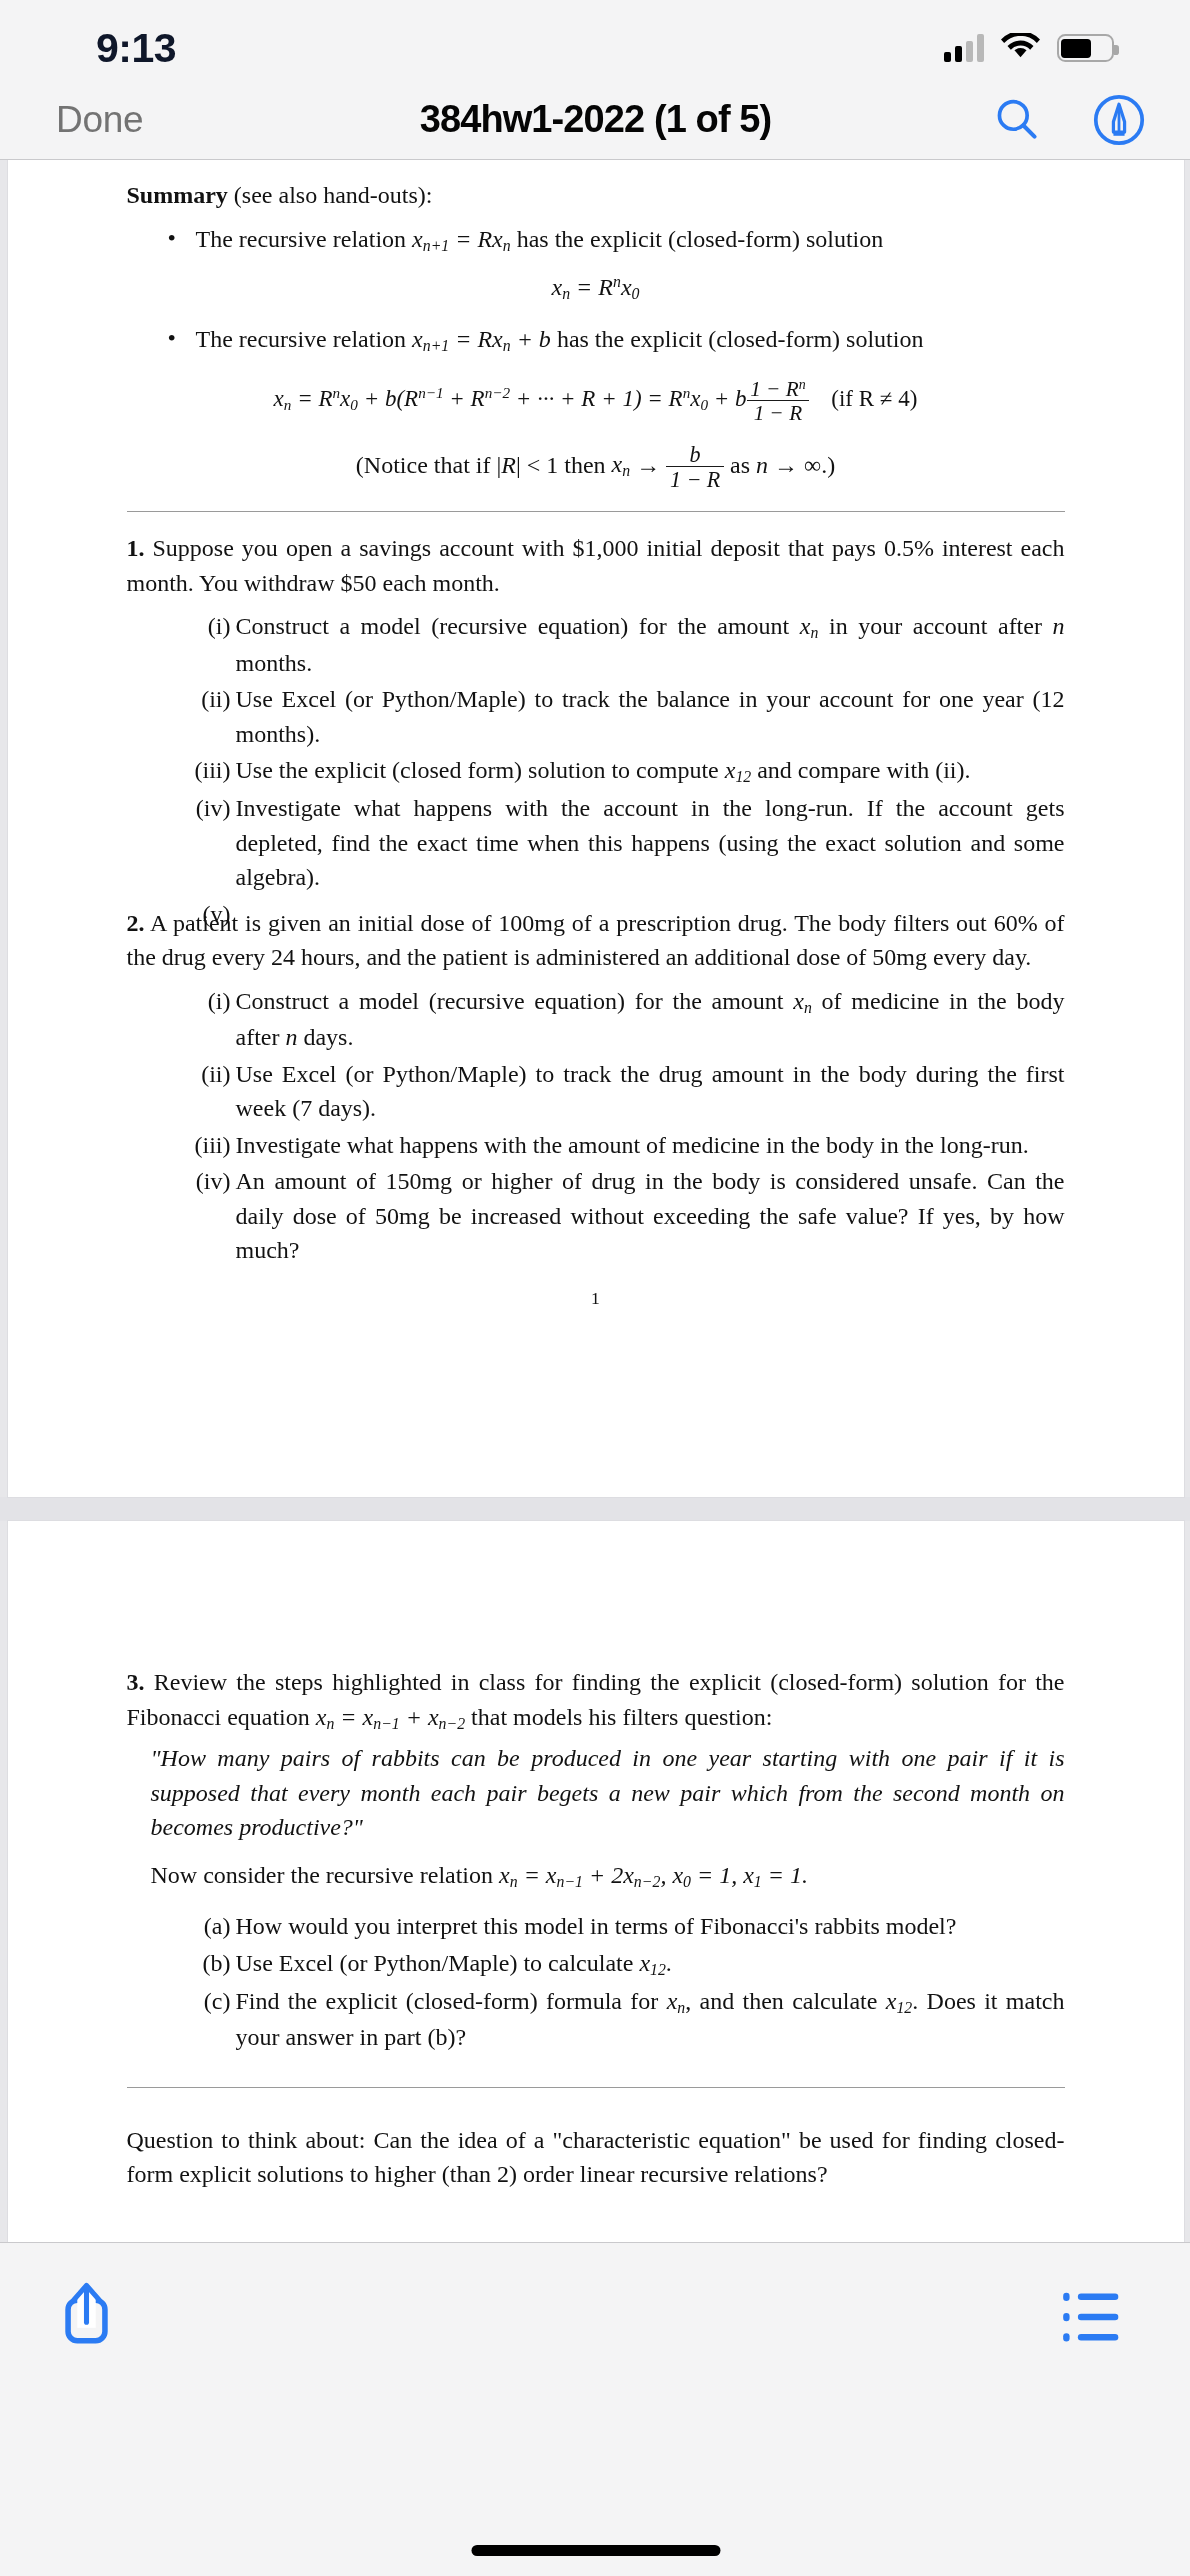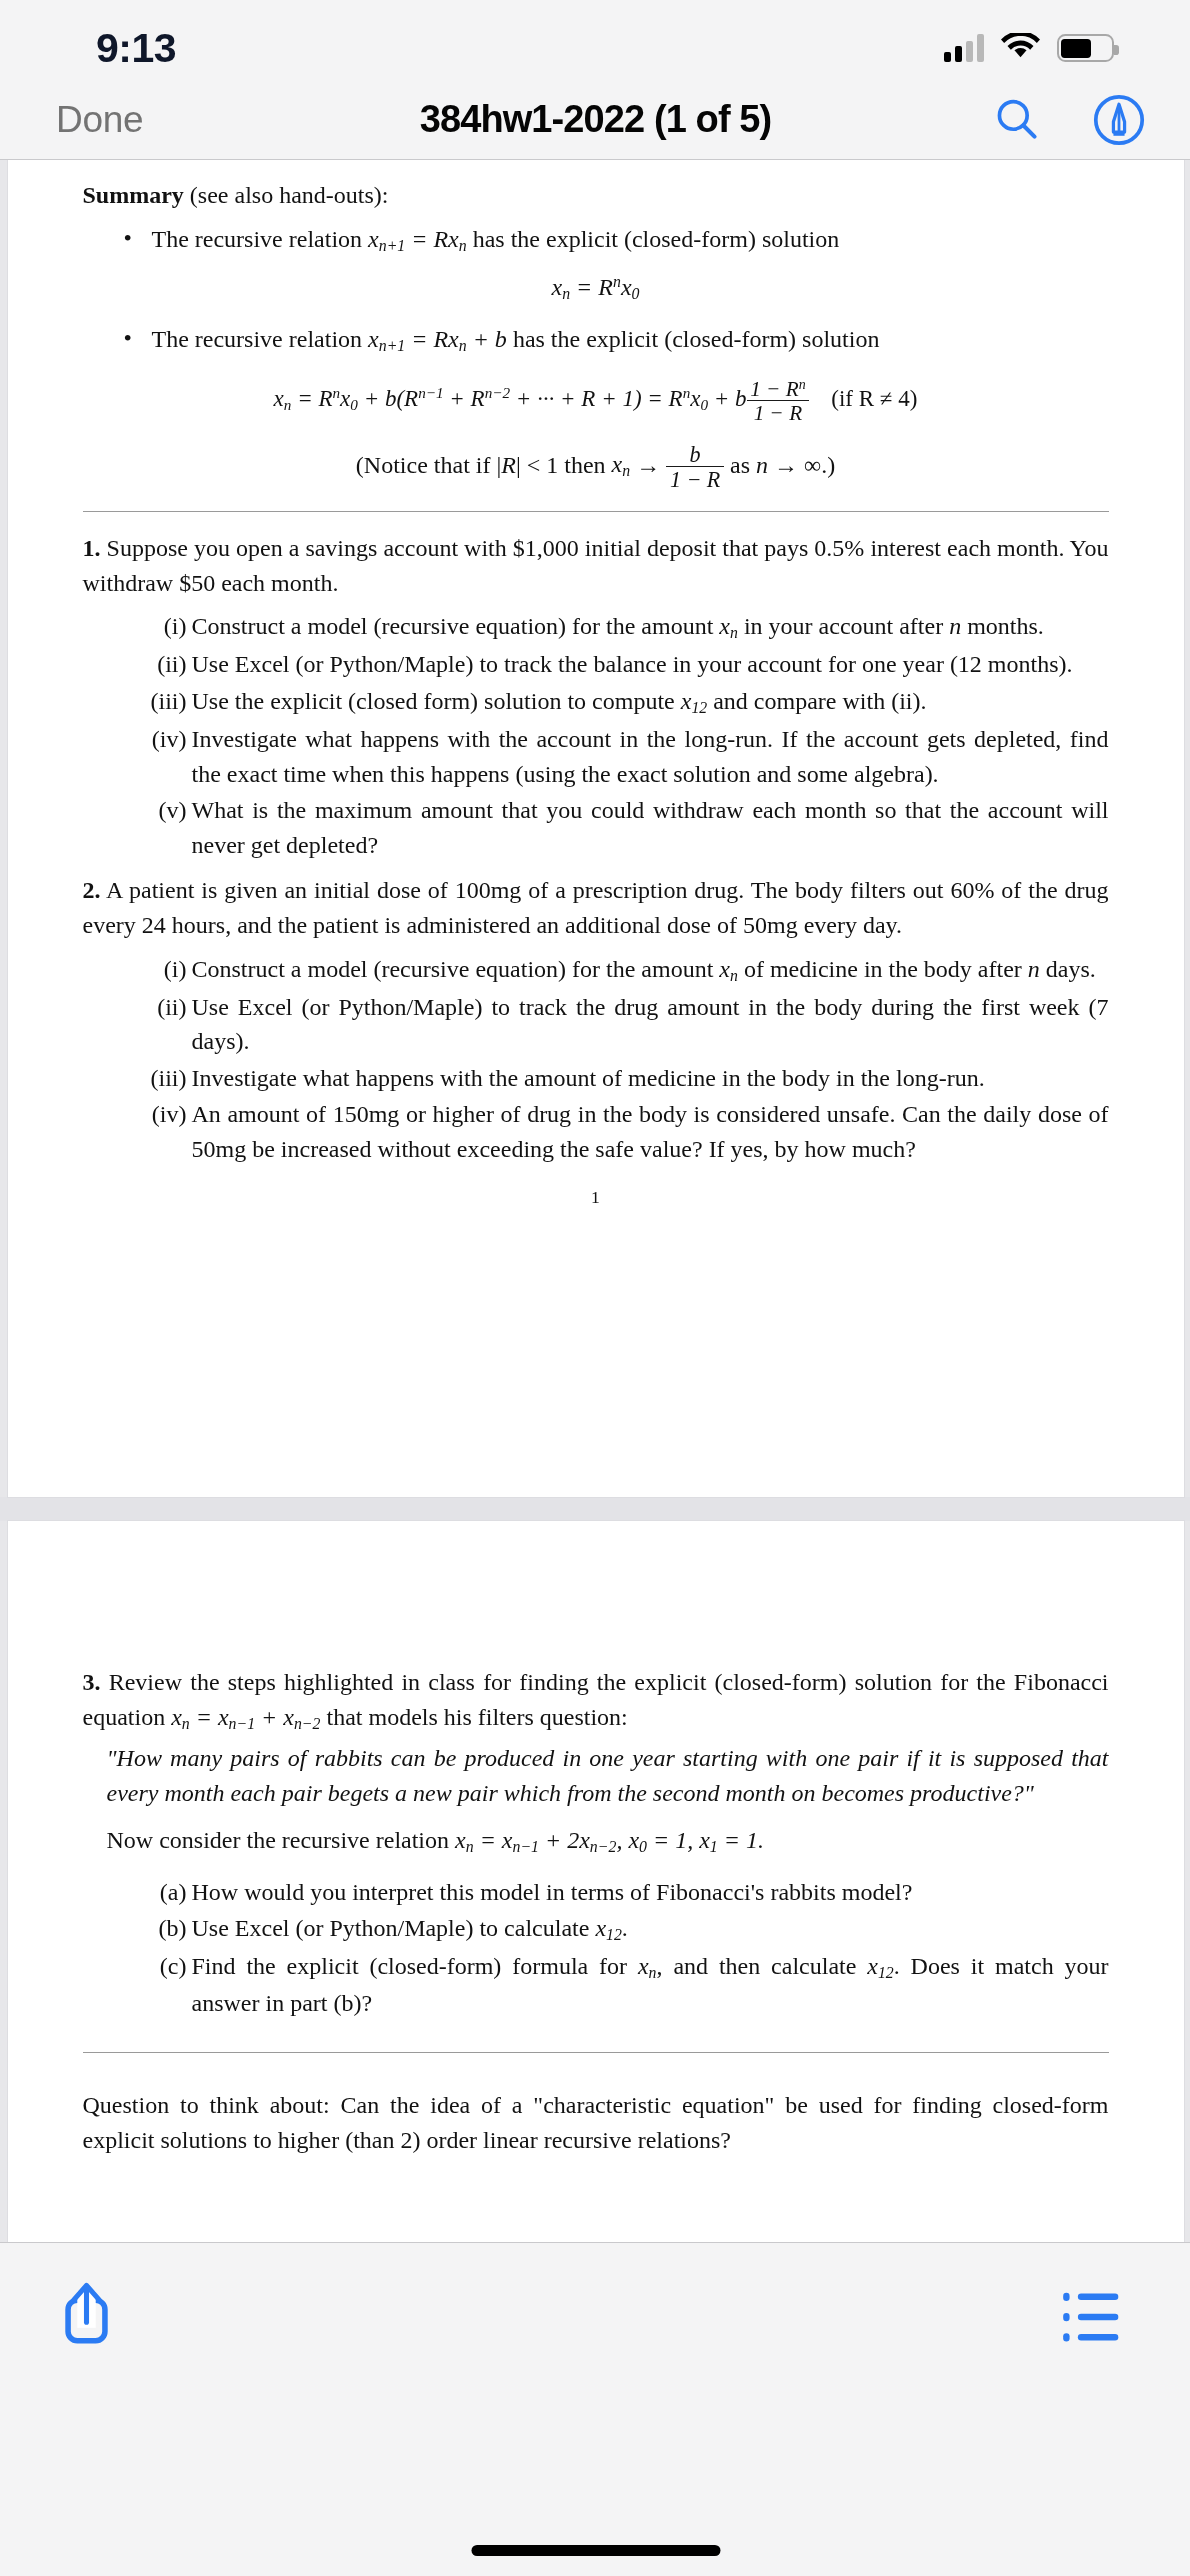--- a/index.html
+++ b/index.html
@@ -63,21 +63,21 @@
   }
   .page {
     position: relative; width: 1176px; margin: 0 auto; background: #fff;
     box-shadow: 0 0 0 0.9px #dcdce0;
     font-family: "Liberation Serif", "DejaVu Serif", serif;
     color: #121212;
   }
   .page-gap { height: 24px; background: #e3e3e7; }
   .page1 { height: 1337px; padding: 0; }
   .page2 { height: 733px; }
-  .page-inner { padding: 0 75px; }
+  .page-inner { padding: 0 119px; }
 
   .m { font-style: italic; font-family: "Liberation Serif", serif; }
   sub { font-size: 0.66em; vertical-align: -0.28em; font-style: italic; }
   sup { font-size: 0.66em; vertical-align: 0.5em; font-style: italic; }
 
   .sec-head { font-size: 24px; font-weight: 700; margin: 0; }
   .sec-head span.light { font-weight: 400; }
 
   ul.bullets { list-style: none; margin: 13px 0 0 0; }
   ul.bullets > li {
@@ -229,21 +229,20 @@
           <li>
             <span class="lbl">(iii)</span>
             <span>Use the explicit (closed form) solution to compute </span><span class="m">x<sub>12</sub></span><span> and compare with (ii).</span>
           </li>
           <li>
             <span class="lbl">(iv)</span>
             <span>Investigate what happens with the account in the long-run. If the account gets depleted, find the exact time when this happens (using the exact solution and some algebra).</span>
           </li>
           <li>
             <span class="lbl">(v)</span>
-            <span>What is the maximum amount that you could withdraw each month so that the account will never get depleted?</span>
           </li>
         </ol>
 
         <div class="prob">
           <span class="num">2.</span>
           <span>A patient is given an initial dose of 100mg of a prescription drug. The body filters out 60% of the drug every 24 hours, and the patient is administered an additional dose of 50mg every day.</span>
         </div>
 
         <ol class="roman">
           <li>

